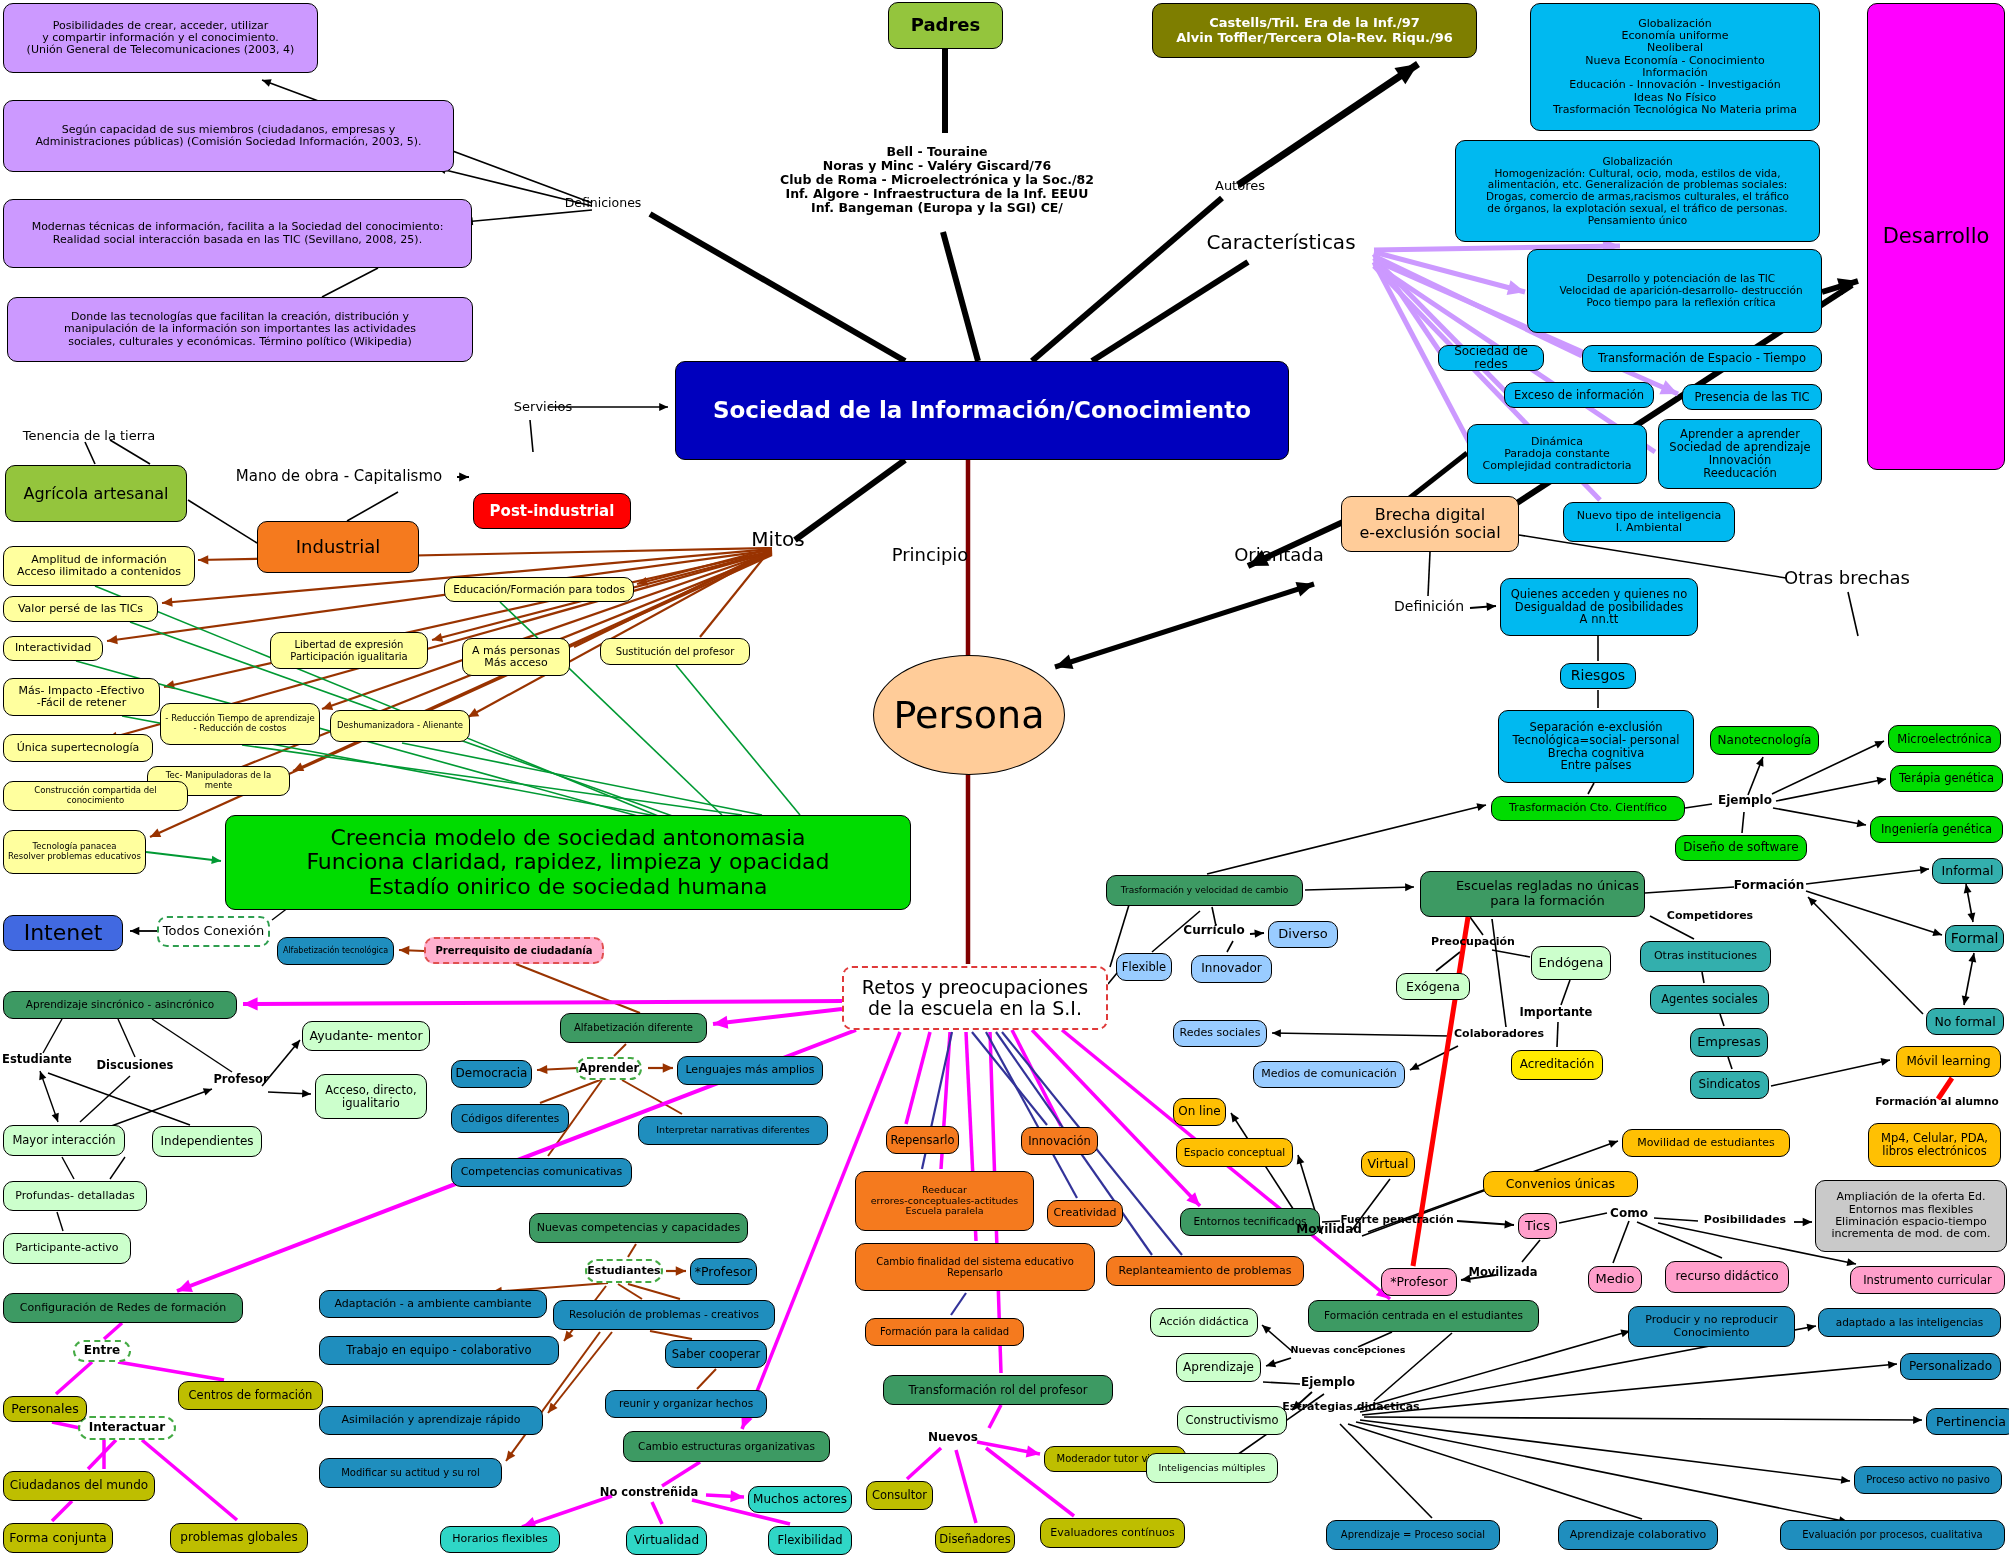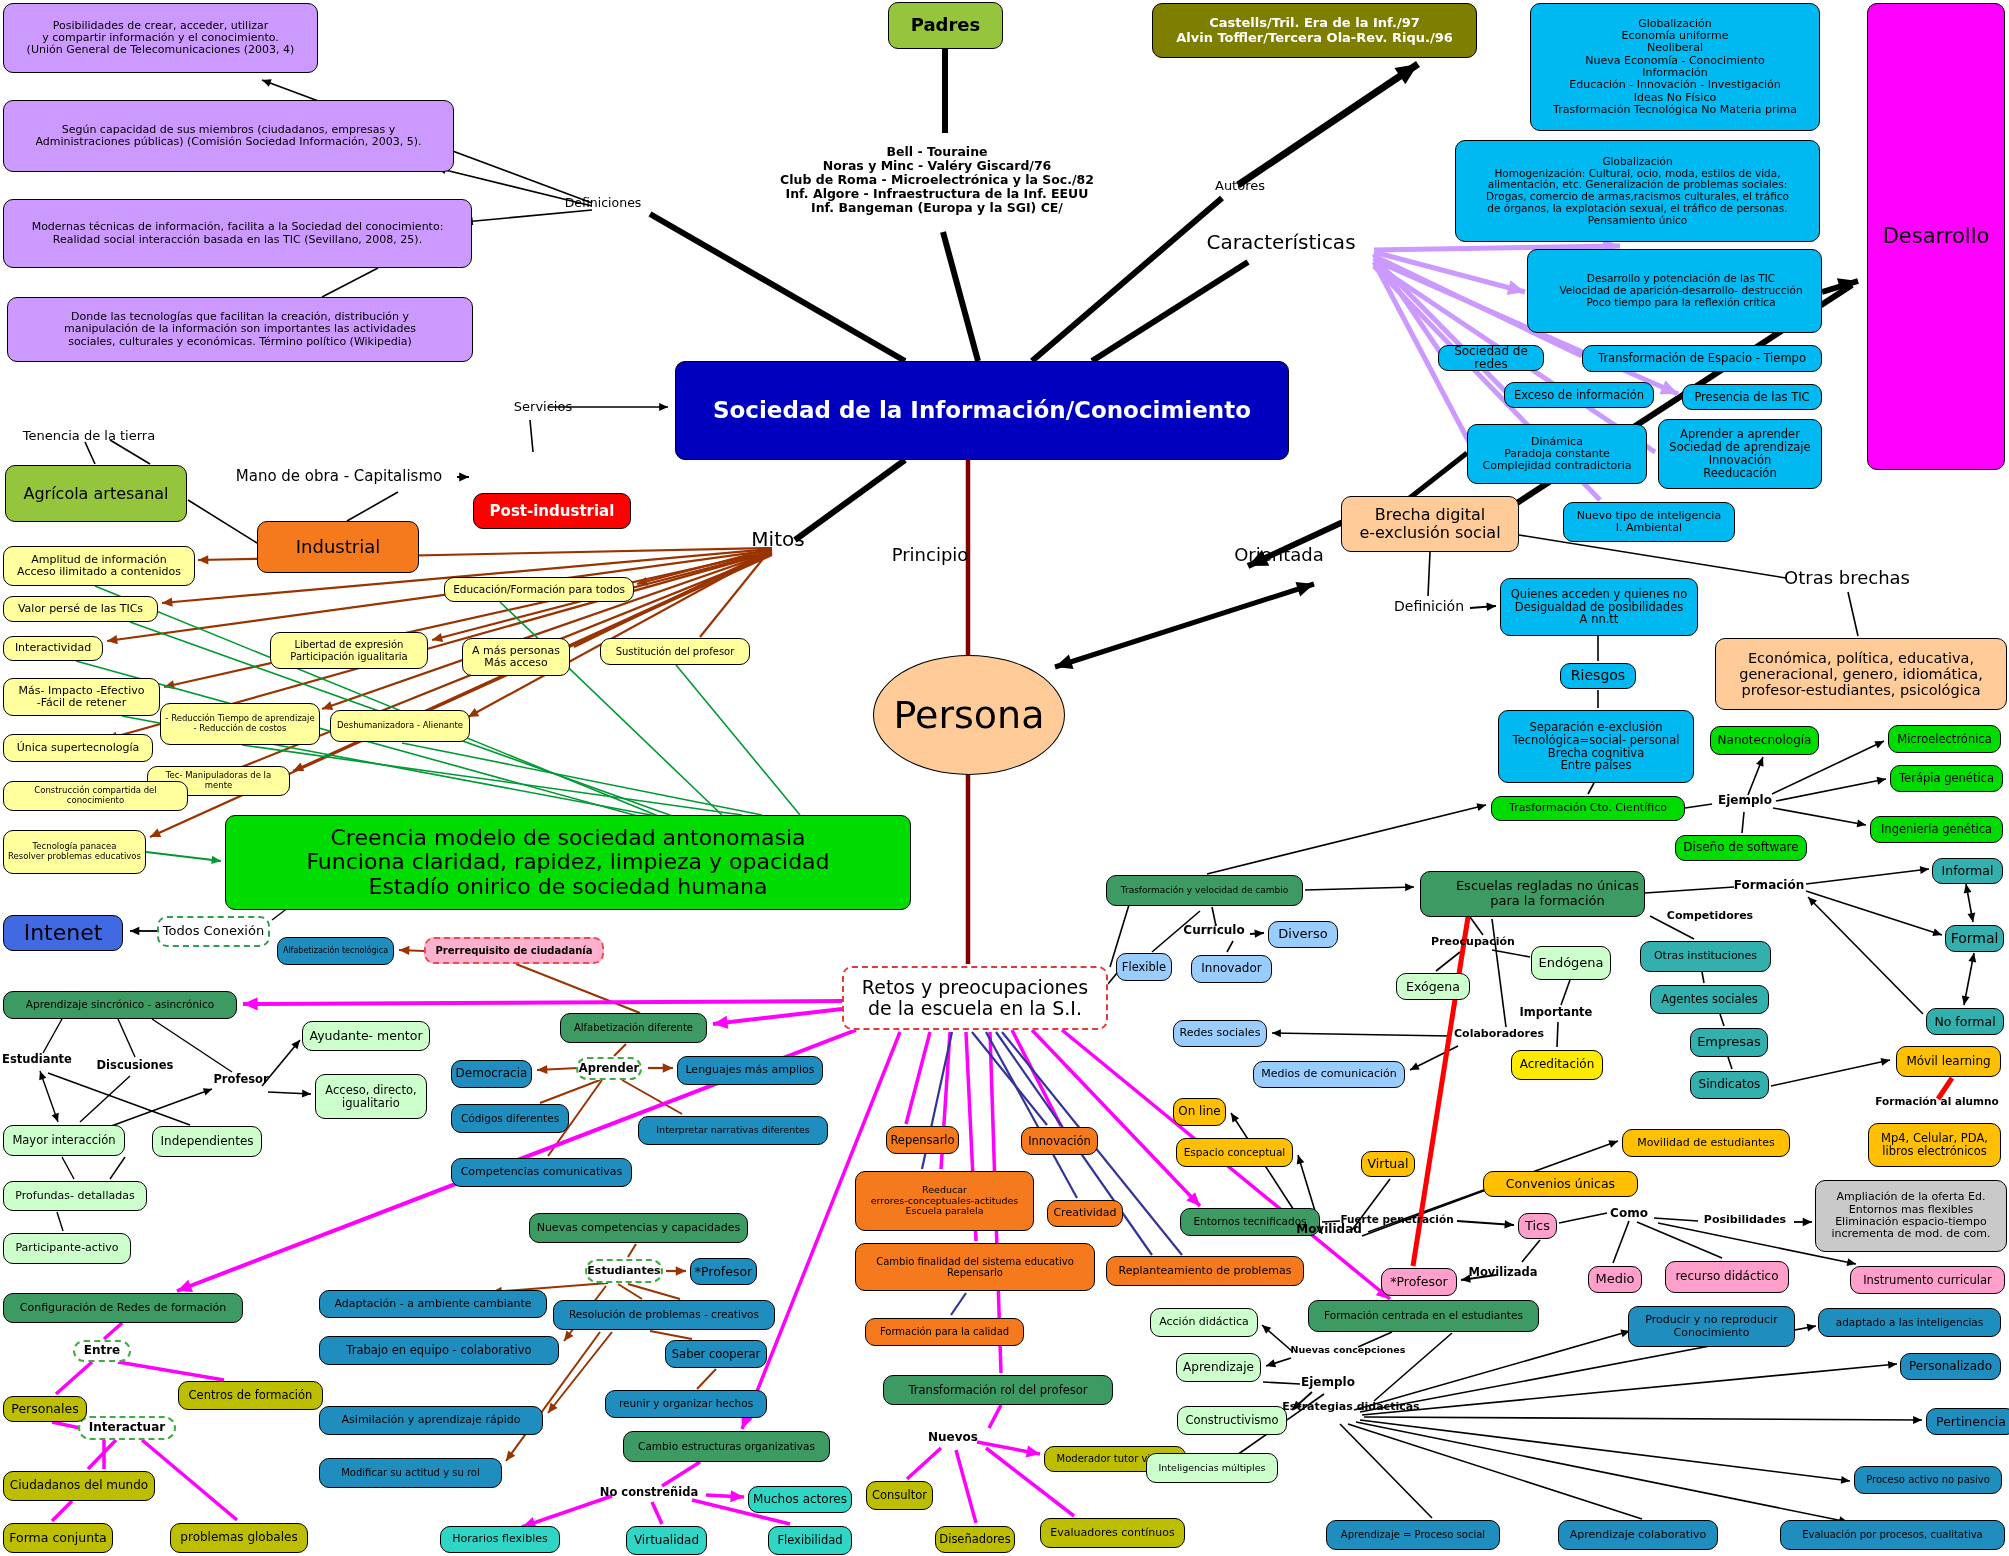--- a/index.html
+++ b/index.html
@@ -424,23 +424,20 @@
     <div class="n peach" style="left: 1341px; top: 496px; width: 178px; height: 56px; font-size: 16px;">Brecha digital
 e-exclusión social</div>
     <div class="n cy" style="left: 1500px; top: 578px; width: 198px; height: 58px; font-size: 11.5px;">Quienes acceden y quienes no
 Desigualdad de posibilidades
 A nn.tt</div>
     <div class="n cy" style="left: 1560px; top: 663px; width: 76px; height: 26px; font-size: 14px;">Riesgos</div>
     <div class="n cy" style="left: 1498px; top: 710px; width: 196px; height: 73px; font-size: 11.5px;">Separación e-exclusión
 Tecnológica=social- personal
 Brecha cognitiva
 Entre países</div>
-    <div class="n peach" style="left: 1715px; top: 638px; width: 292px; height: 72px; font-size: 14.5px;">Económica, política, educativa,
-generacional, genero, idiomática,
-profesor-estudiantes, psicológica</div>
     <div class="n bg" style="left: 1710px; top: 726px; width: 109px; height: 29px; font-size: 12px;">Nanotecnología</div>
     <div class="n bg" style="left: 1888px; top: 725px; width: 113px; height: 28px; font-size: 11.5px;">Microelectrónica</div>
     <div class="n bg" style="left: 1890px; top: 765px; width: 113px; height: 27px; font-size: 11.5px;">Terápia genética</div>
     <div class="n bg" style="left: 1870px; top: 816px; width: 133px; height: 27px; font-size: 11.5px;">Ingeniería genética</div>
     <div class="n bg" style="left: 1491px; top: 796px; width: 194px; height: 25px; font-size: 11px;">Trasformación Cto. Científico</div>
     <div class="n bg" style="left: 1675px; top: 835px; width: 132px; height: 26px; font-size: 12px;">Diseño de software</div>
     <div class="n dgreen" style="left: 1106px; top: 875px; width: 197px; height: 31px; font-size: 9px;">Trasformación y velocidad de cambio</div>
     <div class="n dgreen" style="left: 1420px; top: 871px; width: 225px; height: 46px; font-size: 13px; padding-left: 33px;">Escuelas regladas no únicas
 para la formación</div>
     <div class="n teal" style="left: 1932px; top: 858px; width: 71px; height: 26px; font-size: 12.5px;">Informal</div>

